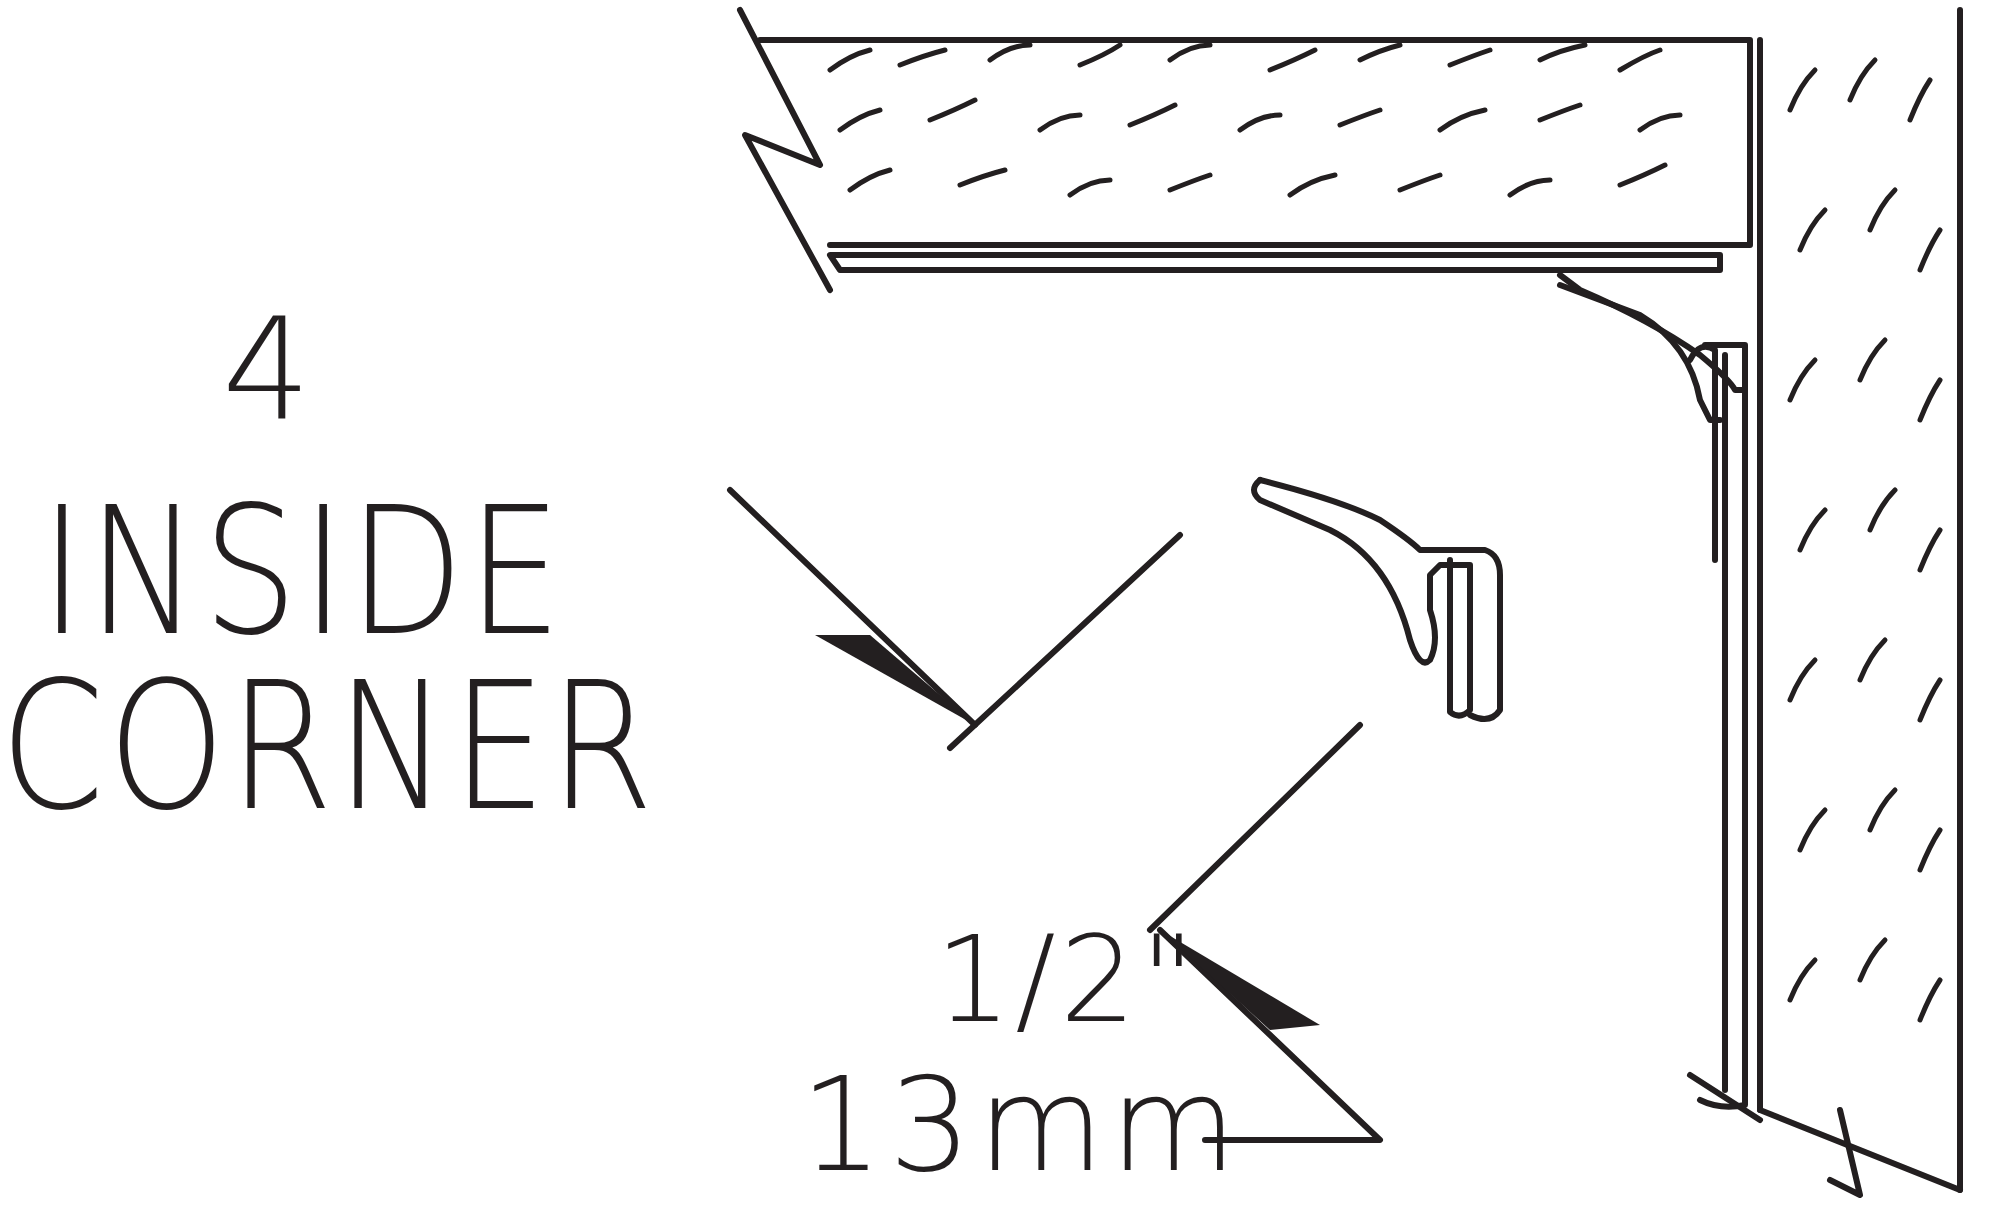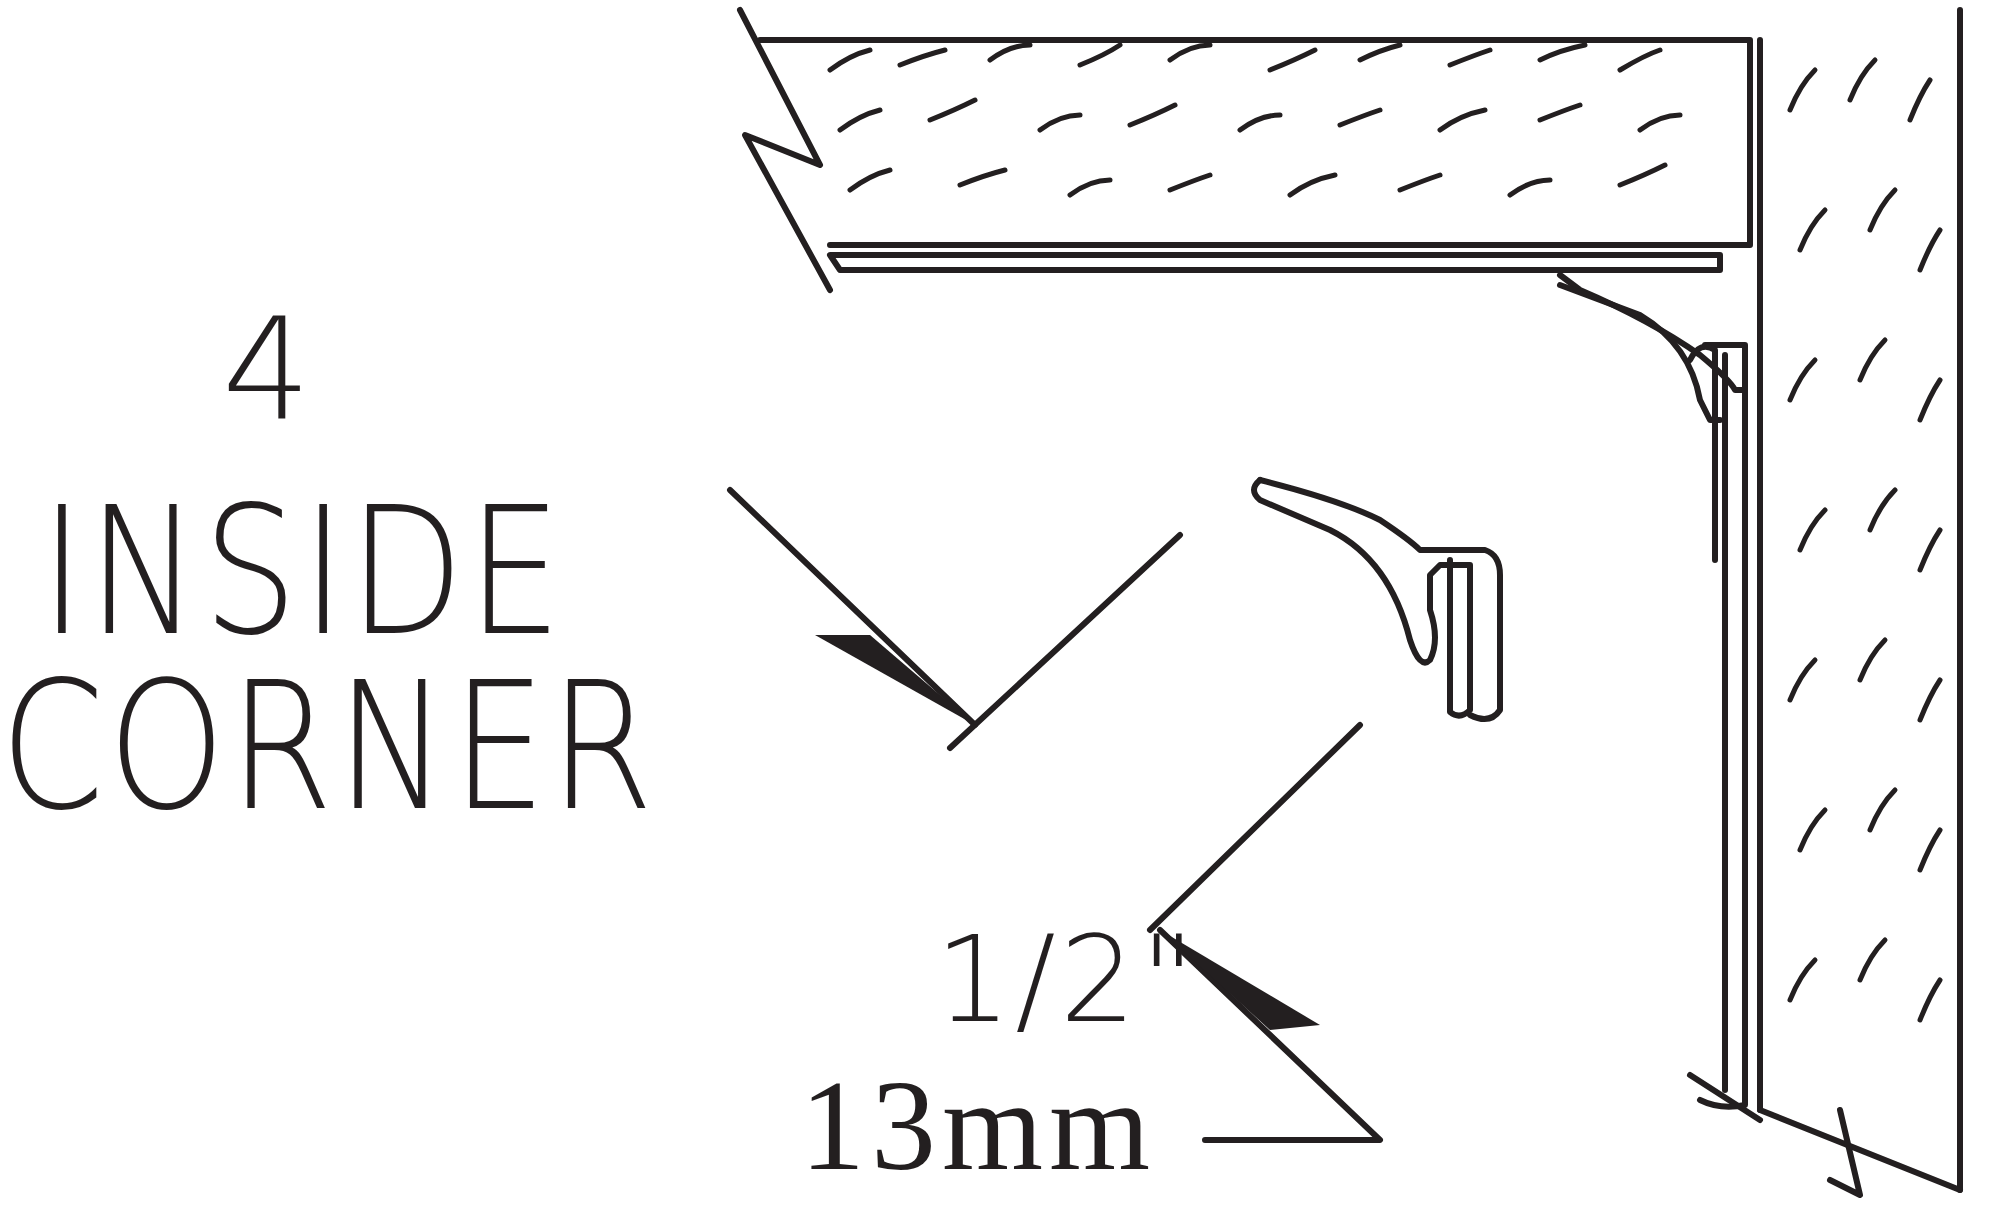--- a/index.html
+++ b/index.html
@@ -2,21 +2,21 @@
 <html><head>
   <meta charset="utf-8">
   <style>
     html, body { margin: 0; padding: 0; background: #ffffff; }
     body { width: 2000px; height: 1209px; position: relative; overflow: hidden; font-family: "DejaVu Sans", sans-serif; }
     .label { position: absolute; color: #231f20; font-family: "DejaVu Sans", sans-serif; font-weight: 300; letter-spacing: 4px; line-height: 1; }
     #num { left: 222px; top: 300px; font-size: 140px; }
     #l1 { left: 40px; top: 485px; font-size: 176px; transform: scaleX(0.85); transform-origin: left; }
     #l2 { left: 0px; top: 660px; font-size: 176px; transform: scaleX(0.85); transform-origin: left; }
     #frac { left: 935px; top: 920px; font-size: 120px; }
-    #mm { left: 800px; top: 1060px; font-size: 130px; letter-spacing: 6px; font-family: Liberation Serif, serif; }
+    #mm { left: 800px; top: 1060px; font-size: 130px; letter-spacing: 6px; }
     svg { position: absolute; left: 0; top: 0; }
   </style>
 </head>
 <body>
 
 <div class="label" id="num">4</div>
 <div class="label" id="l1">INSIDE</div>
 <div class="label" id="l2">CORNER</div>
 <div class="label" id="frac">1/2"</div>
 <div class="label" id="mm">13mm</div>

